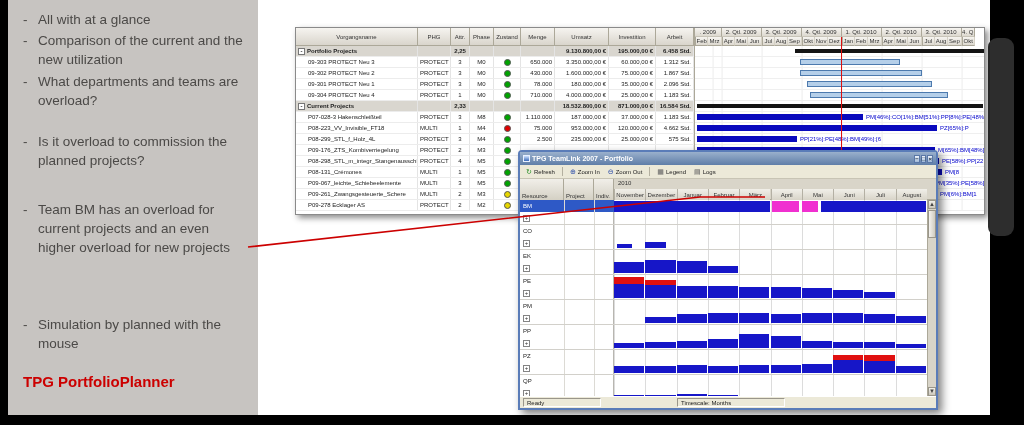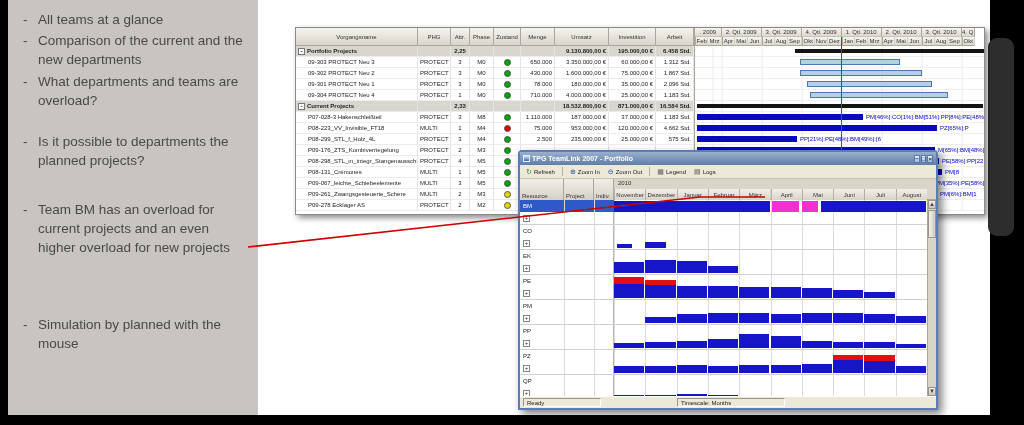--- a/index.html
+++ b/index.html
@@ -100,35 +100,36 @@
   #arrow{position:absolute;left:0;top:0;z-index:60;pointer-events:none;}
   
   #shadowblob{position:absolute;left:988px;top:38px;width:26px;height:198px;background:#2d2d2d;border-radius:9px;}
 </style>
 </head>
 <body>
 
 <div id="slide">
 
   <div id="panel">
+    <div id="panel-footer" style="color: rgb(204, 0, 0);">TPG PortfolioPlanner</div>
   <div class="bullet" style="top: 10px;">
         <span class="dash">-</span>
-        <span class="btext">All teams at a glance</span>
+        <span class="btext">All with at a glance</span>
       </div>
       <div class="bullet" style="top: 31px;">
         <span class="dash">-</span>
-        <span class="btext">Comparison of the current and the new departments</span>
+        <span class="btext">Comparison of the current and the new utilization</span>
       </div>
       <div class="bullet" style="top: 72px;">
         <span class="dash">-</span>
         <span class="btext">What departments and teams are overload?</span>
       </div>
       <div class="bullet" style="top: 132px;">
         <span class="dash">-</span>
-        <span class="btext">Is it possible to departments the planned projects?</span>
+        <span class="btext">Is it overload to commission the planned projects?</span>
       </div>
       <div class="bullet" style="top: 200px;">
         <span class="dash">-</span>
         <span class="btext">Team BM has an overload for current projects and an even higher overload for new projects</span>
       </div>
       <div class="bullet" style="top: 315px;">
         <span class="dash">-</span>
         <span class="btext">Simulation by planned with the mouse</span>
       </div>
     </div>

